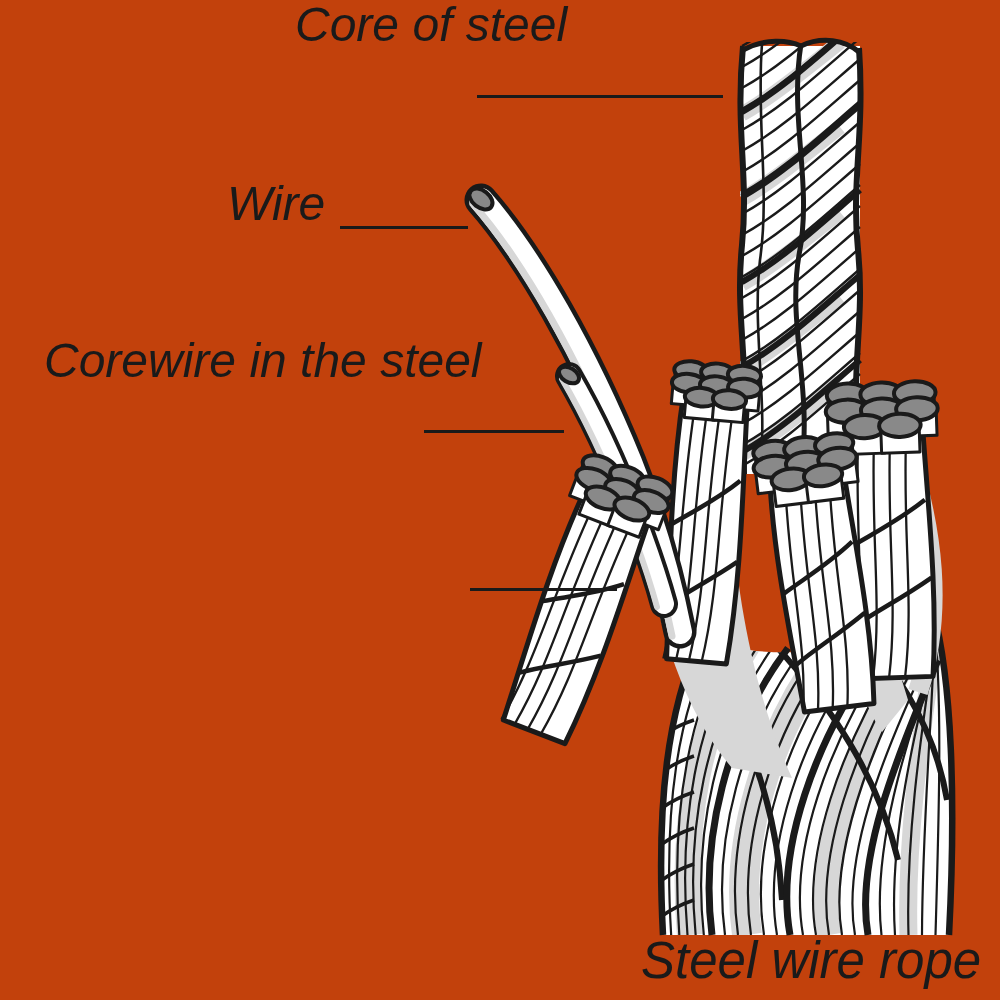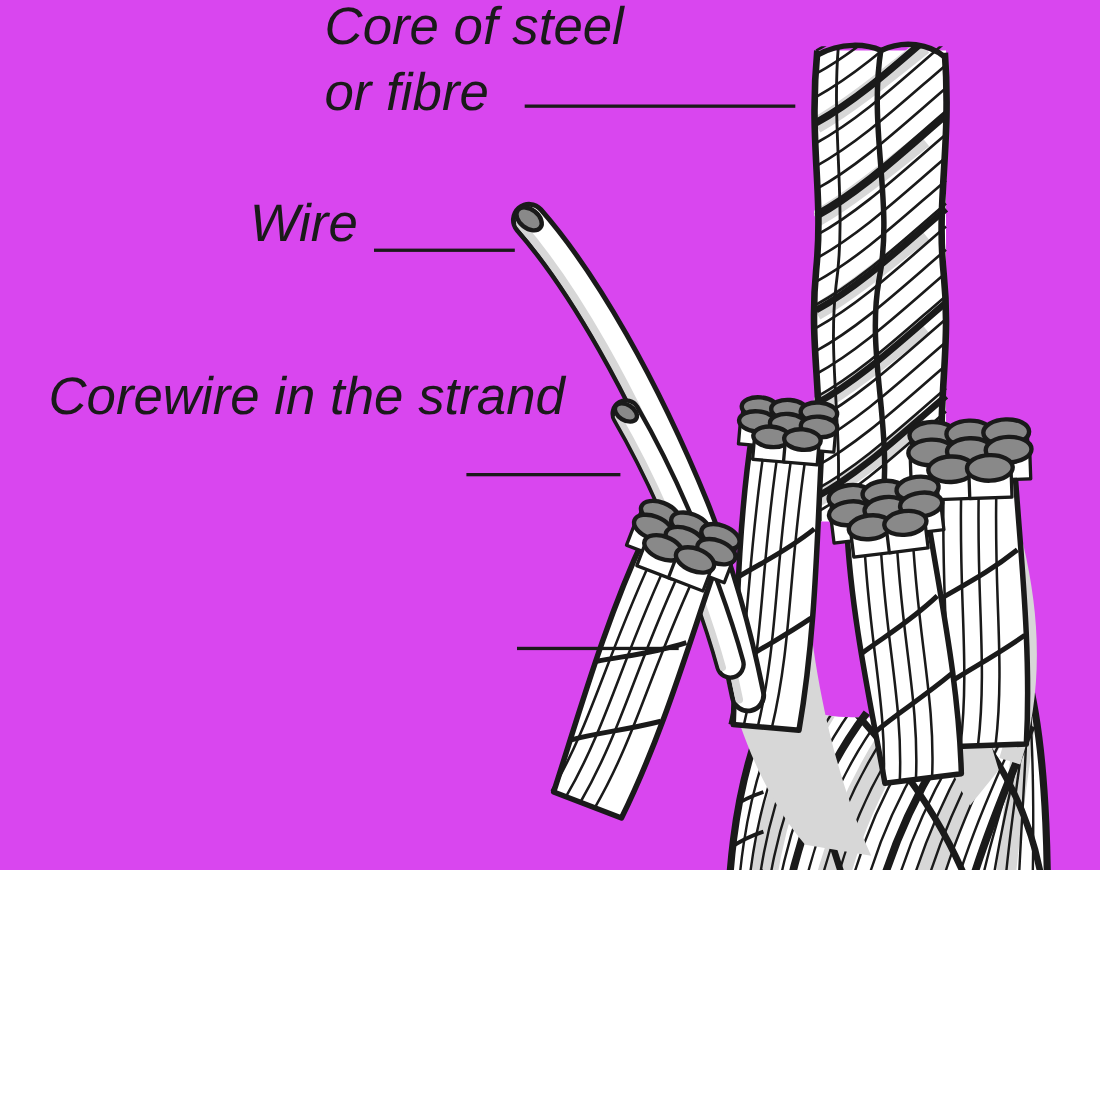--- a/index.html
+++ b/index.html
@@ -1,17 +1,17 @@
 <!DOCTYPE html>
 <html><head>
 <meta charset="utf-8">
 <style>
   html,body{margin:0;padding:0;background:#fff;}
   .stage{
-    position:relative;width:1000px;height:791px;overflow:hidden;background:#d946ef;
+    position:relative;width:1000px;height:1000px;overflow:hidden;background:#c2410c;
     font-family:"Liberation Sans",sans-serif;
   }
   .art{position:absolute;left:0;top:0;}
   .lbl{
     position:absolute;font-style:italic;font-size:48px;line-height:60px;
     color:#1a1a1a;white-space:nowrap;
   }
   .lbl.caption{font-size:51px;}
   .leader{position:absolute;height:2.5px;background:#1a1a1a;}
 </style>
@@ -227,27 +227,27 @@
         <ellipse cx="30.8" cy="-7" rx="18.2" ry="10.149999999999999" fill="#898989" stroke="#1a1a1a" stroke-width="4"></ellipse>
         <path d="M-32.2,7 L-32.2,30.8 L1.4000000000000004,30.8 L1.4000000000000004,7 Z" fill="#ffffff" stroke="#1a1a1a" stroke-width="3" stroke-linecap="butt" stroke-linejoin="round"></path>
         <ellipse cx="-15.4" cy="7" rx="18.2" ry="10.149999999999999" fill="#898989" stroke="#1a1a1a" stroke-width="4"></ellipse>
         <path d="M-1.4000000000000004,7 L-1.4000000000000004,30.8 L32.2,30.8 L32.2,7 Z" fill="#ffffff" stroke="#1a1a1a" stroke-width="3" stroke-linecap="butt" stroke-linejoin="round"></path>
         <ellipse cx="15.4" cy="7" rx="18.2" ry="10.149999999999999" fill="#898989" stroke="#1a1a1a" stroke-width="4"></ellipse>
       </g>
     </svg>
 
   <div class="lbl" style="left:295px;top:-5px">
     <div>Core of steel</div>
-    <div>or fibre</div>
   </div>
   <div class="leader" style="left:477px;top:95px;width:246px"></div>
 
   <div class="lbl" style="left:227px;top:174px">Wire</div>
   <div class="leader" style="left:340px;top:226px;width:128px"></div>
 
   <div class="lbl" style="left:44px;top:331px">
-    <div>Corewire in the strand</div>
+    <div>Corewire in the steel</div>
   </div>
   <div class="leader" style="left:424px;top:430px;width:140px"></div>
 
   <div class="leader" style="left:470px;top:588px;width:147px"></div>
 
+  <div class="lbl caption" style="left:641px;top:931px">Steel wire rope</div>
 </div>
 
 </body></html>

